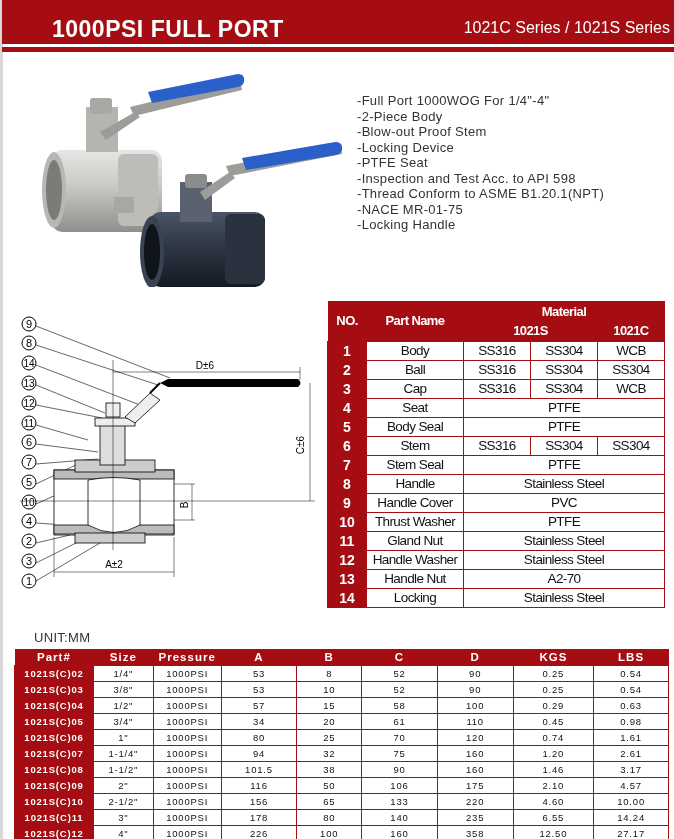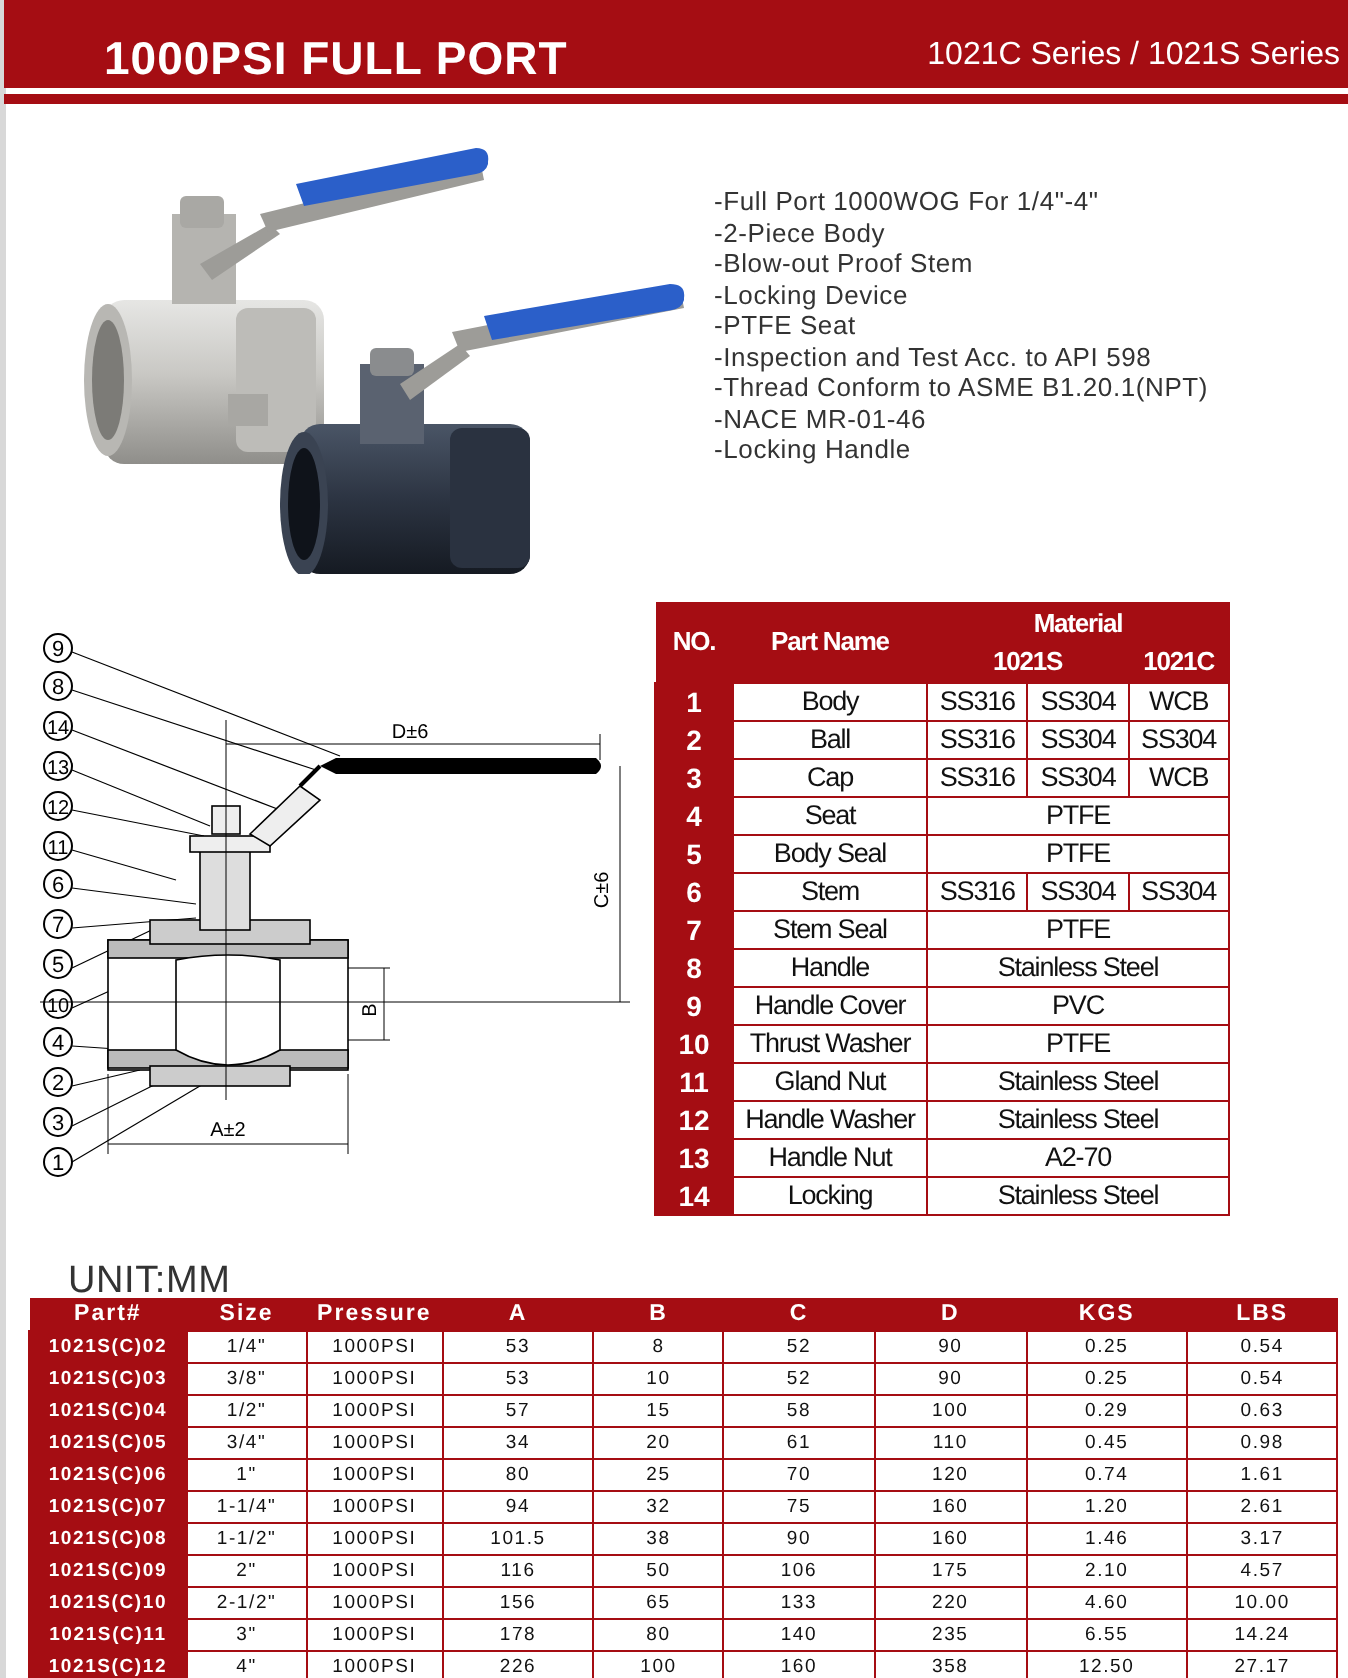--- a/index.html
+++ b/index.html
@@ -16,28 +16,28 @@
   
   .photo { position: absolute; left: 30px; top: 62px; width: 320px; height: 225px; }
 
   
   .features { position: absolute; left: 357px; top: 93px; list-style: none; font-size: 13px; line-height: 15.5px; color: #333; letter-spacing: 0.3px; }
 
   
   .drawing { position: absolute; left: 0; top: 305px; width: 325px; height: 300px; }
 
   
-  .parts { position: absolute; left: 327px; top: 301px; width: 288px; border-collapse: collapse; font-size: 13.5px; letter-spacing: -0.6px; }
+  .parts { position: absolute; left: 327px; top: 301px; width: 338px; border-collapse: collapse; font-size: 13.5px; letter-spacing: -0.6px; }
   .parts th { background: #a50d13; color: #fff; font-weight: bold; font-size: 13px; }
   .parts td { border: 1px solid #a50d13; text-align: center; height: 19px; padding: 0; color: #111; }
   .parts td.no { background: #a50d13; color: #fff; font-weight: bold; font-size: 14px; border-color: #a50d13; letter-spacing: 0; width: 39px; }
   .parts td.pname { width: 97px; }
 
   
-  .unit { position: absolute; left: 34px; top: 630px; font-size: 19px; color: #333; letter-spacing: 0.3px; text-align: right; }
+  .unit { position: absolute; left: 34px; top: 630px; font-size: 13px; color: #333; letter-spacing: 0.3px; text-align: right; }
 
   
   .dims { position: absolute; left: 14px; top: 649px; width: 655px; border-collapse: collapse; font-size: 9.5px; letter-spacing: 0.8px; }
   .dims th { background: #a50d13; color: #fff; font-weight: bold; font-size: 11.5px; height: 16px; letter-spacing: 1px; }
   .dims td { border: 1px solid #a50d13; text-align: center; height: 16px; padding: 0; color: #111; }
   .dims td.pn { background: #a50d13; color: #fff; font-weight: bold; border-color: #a50d13; width: 79px; margin-left: 33px; }
 </style>
 </head>
 <body>
 
@@ -90,21 +90,21 @@
 </svg>
 
 <ul class="features">
   <li>-Full Port 1000WOG For 1/4"-4"</li>
   <li>-2-Piece    Body</li>
   <li>-Blow-out  Proof  Stem</li>
   <li>-Locking Device</li>
   <li>-PTFE Seat</li>
   <li>-Inspection and Test Acc. to API 598</li>
   <li>-Thread Conform to ASME B1.20.1(NPT)</li>
-  <li>-NACE MR-01-46</li>
+  <li>-NACE MR-01-75</li>
   <li>-Locking Handle</li>
 </ul>
 
 <svg class="drawing" viewBox="0 0 325 300" font-family="Liberation Sans, sans-serif">
   <g fill="#fff" stroke="#000" stroke-width="1" font-size="11" text-anchor="middle">
     <g>
         <circle cx="29" cy="19" r="7"></circle>
         <text x="29" y="23" stroke="none" fill="#000">9</text>
       </g>
     <g>

